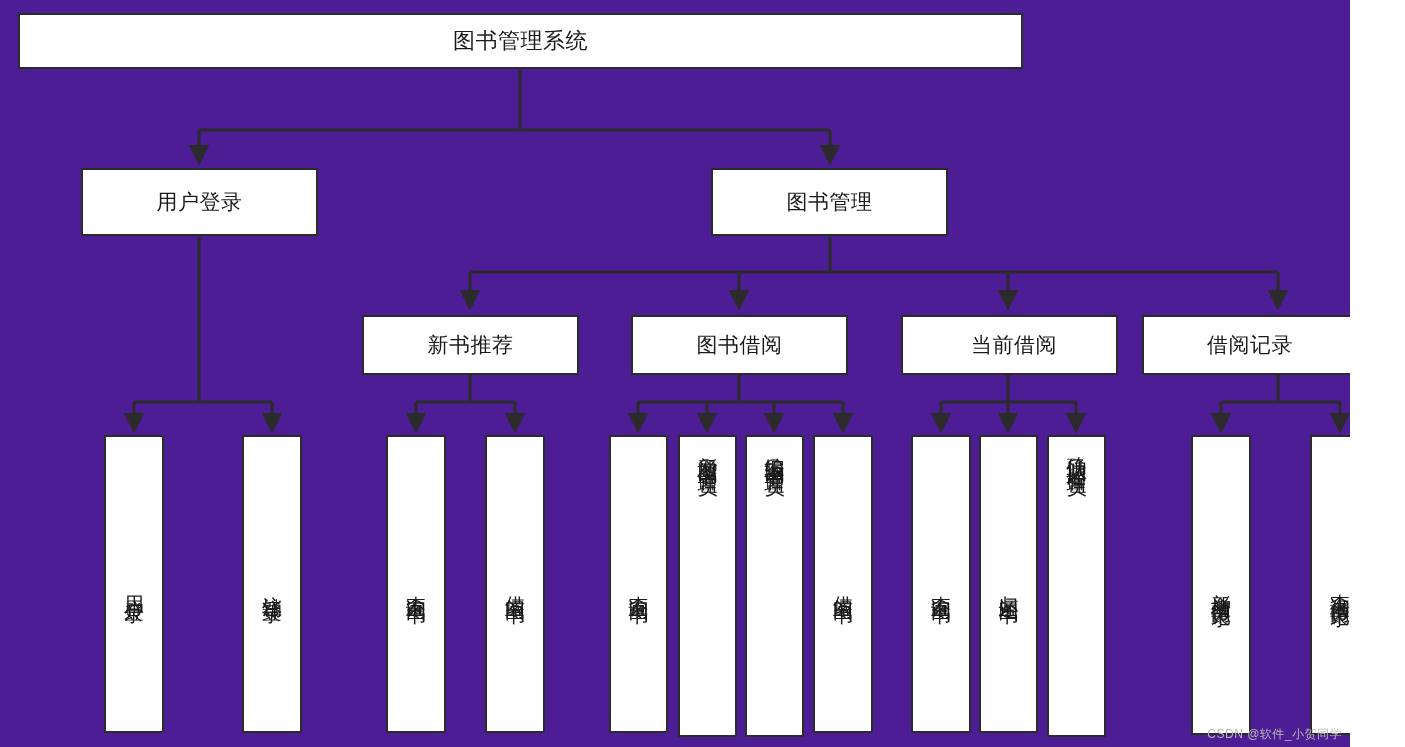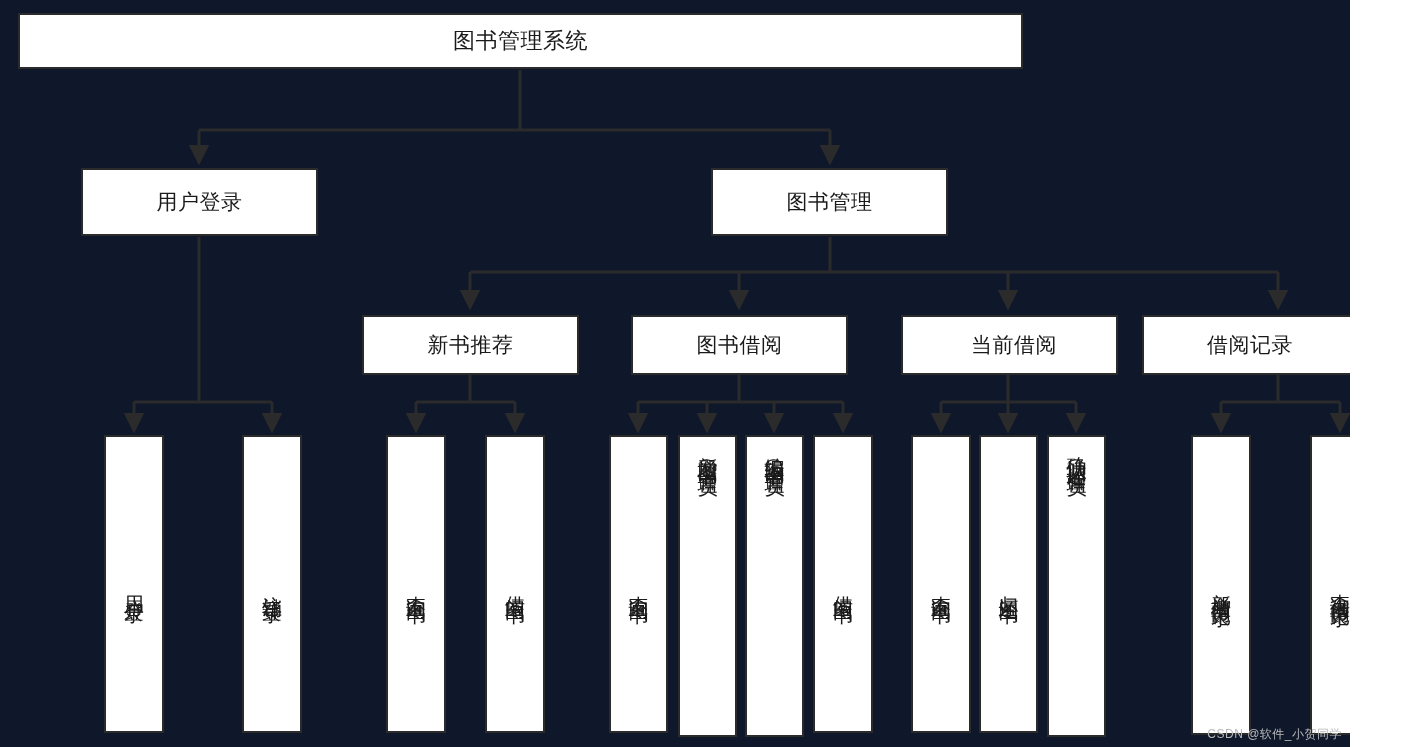--- a/index.html
+++ b/index.html
@@ -8,21 +8,21 @@
     background: #ffffff;
   }
   body {
     font-family: "Liberation Sans", "DejaVu Sans", sans-serif;
     color: #1f1f1f;
   }
   #canvas {
     position: relative;
     width: 1350px;
     height: 747px;
-    background: #0f172a;
+    background: #4c1d95;
     overflow: hidden;
   }
   #edges {
     position: absolute;
     left: 0;
     top: 0;
     width: 1405px;
     height: 747px;
     pointer-events: none;
   }

